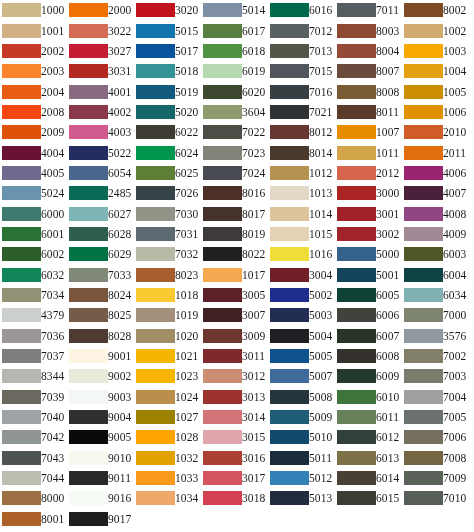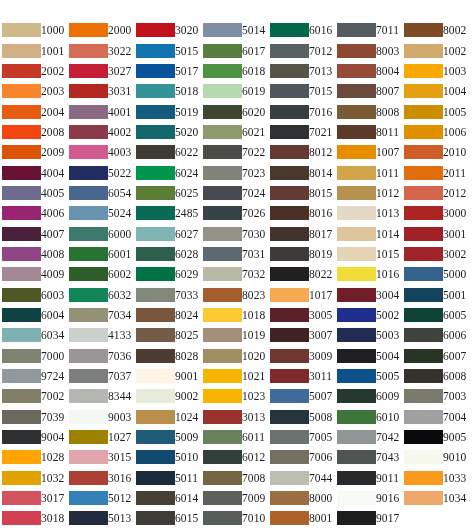--- a/index.html
+++ b/index.html
@@ -7,21 +7,21 @@
   body{
     width:474px;height:532px;
     background:#ffffff;
     font-family:"Liberation Serif","DejaVu Serif",serif;
     overflow:hidden;
   }
   #chart{
     position:relative;
     width:474px;height:532px;
     box-sizing:border-box;
-    padding:20px 0 0 0;
+    padding:0 0 0 0;
   }
   .grid{
     display:grid;
     grid-template-columns:repeat(7,64px);
     grid-auto-rows:20.35px;
     column-gap:3px;
     row-gap:0px;
     margin-left:2px;
   }
   .cell{
@@ -198,21 +198,21 @@
       <div class="cell">
         <span class="swatch" style="background: rgb(138, 58, 73);"></span>
         <span class="code">4002</span>
       </div>
       <div class="cell">
         <span class="swatch" style="background: rgb(20, 103, 107);"></span>
         <span class="code">5020</span>
       </div>
       <div class="cell">
         <span class="swatch" style="background: rgb(141, 155, 110);"></span>
-        <span class="code">6021</span>
+        <span class="code">3604</span>
       </div>
       <div class="cell">
         <span class="swatch" style="background: rgb(46, 50, 52);"></span>
         <span class="code">7021</span>
       </div>
       <div class="cell">
         <span class="swatch" style="background: rgb(91, 58, 41);"></span>
         <span class="code">8011</span>
       </div>
       <div class="cell">
@@ -285,24 +285,20 @@
       </div>
       <div class="cell">
         <span class="swatch" style="background: rgb(93, 126, 53);"></span>
         <span class="code">6025</span>
       </div>
       <div class="cell">
         <span class="swatch" style="background: rgb(71, 74, 81);"></span>
         <span class="code">7024</span>
       </div>
       <div class="cell">
-        <span class="swatch" style="background: rgb(99, 58, 52);"></span>
-        <span class="code">8015</span>
-      </div>
-      <div class="cell">
         <span class="swatch" style="background: rgb(182, 146, 81);"></span>
         <span class="code">1012</span>
       </div>
       <div class="cell">
         <span class="swatch" style="background: rgb(213, 101, 77);"></span>
         <span class="code">2012</span>
       </div>
       <div class="cell">
         <span class="swatch" style="background: rgb(153, 37, 114);"></span>
         <span class="code">4006</span>
@@ -470,21 +466,21 @@
       <div class="cell">
         <span class="swatch" style="background: rgb(15, 67, 54);"></span>
         <span class="code">6005</span>
       </div>
       <div class="cell">
         <span class="swatch" style="background: rgb(127, 176, 178);"></span>
         <span class="code">6034</span>
       </div>
       <div class="cell">
         <span class="swatch" style="background: rgb(203, 208, 204);"></span>
-        <span class="code">4133</span>
+        <span class="code">4379</span>
       </div>
       <div class="cell">
         <span class="swatch" style="background: rgb(117, 92, 73);"></span>
         <span class="code">8025</span>
       </div>
       <div class="cell">
         <span class="swatch" style="background: rgb(164, 143, 122);"></span>
         <span class="code">1019</span>
       </div>
       <div class="cell">
@@ -522,21 +518,21 @@
       <div class="cell">
         <span class="swatch" style="background: rgb(30, 30, 35);"></span>
         <span class="code">5004</span>
       </div>
       <div class="cell">
         <span class="swatch" style="background: rgb(40, 52, 36);"></span>
         <span class="code">6007</span>
       </div>
       <div class="cell">
         <span class="swatch" style="background: rgb(143, 153, 159);"></span>
-        <span class="code">9724</span>
+        <span class="code">3576</span>
       </div>
       <div class="cell">
         <span class="swatch" style="background: rgb(124, 127, 126);"></span>
         <span class="code">7037</span>
       </div>
       <div class="cell">
         <span class="swatch" style="background: rgb(253, 244, 227);"></span>
         <span class="code">9001</span>
       </div>
       <div class="cell">
@@ -565,20 +561,24 @@
       </div>
       <div class="cell">
         <span class="swatch" style="background: rgb(231, 235, 218);"></span>
         <span class="code">9002</span>
       </div>
       <div class="cell">
         <span class="swatch" style="background: rgb(247, 181, 0);"></span>
         <span class="code">1023</span>
       </div>
       <div class="cell">
+        <span class="swatch" style="background: rgb(203, 141, 115);"></span>
+        <span class="code">3012</span>
+      </div>
+      <div class="cell">
         <span class="swatch" style="background: rgb(62, 107, 155);"></span>
         <span class="code">5007</span>
       </div>
       <div class="cell">
         <span class="swatch" style="background: rgb(38, 57, 47);"></span>
         <span class="code">6009</span>
       </div>
       <div class="cell">
         <span class="swatch" style="background: rgb(122, 123, 109);"></span>
         <span class="code">7003</span>
@@ -605,28 +605,36 @@
       </div>
       <div class="cell">
         <span class="swatch" style="background: rgb(62, 117, 59);"></span>
         <span class="code">6010</span>
       </div>
       <div class="cell">
         <span class="swatch" style="background: rgb(158, 160, 161);"></span>
         <span class="code">7004</span>
       </div>
       <div class="cell">
+        <span class="swatch" style="background: rgb(157, 163, 166);"></span>
+        <span class="code">7040</span>
+      </div>
+      <div class="cell">
         <span class="swatch" style="background: rgb(46, 48, 50);"></span>
         <span class="code">9004</span>
       </div>
       <div class="cell">
         <span class="swatch" style="background: rgb(157, 130, 0);"></span>
         <span class="code">1027</span>
       </div>
       <div class="cell">
+        <span class="swatch" style="background: rgb(212, 116, 121);"></span>
+        <span class="code">3014</span>
+      </div>
+      <div class="cell">
         <span class="swatch" style="background: rgb(31, 92, 117);"></span>
         <span class="code">5009</span>
       </div>
       <div class="cell">
         <span class="swatch" style="background: rgb(104, 130, 91);"></span>
         <span class="code">6011</span>
       </div>
       <div class="cell">
         <span class="swatch" style="background: rgb(107, 113, 111);"></span>
         <span class="code">7005</span>
@@ -671,20 +679,24 @@
         <span class="swatch" style="background: rgb(226, 163, 0);"></span>
         <span class="code">1032</span>
       </div>
       <div class="cell">
         <span class="swatch" style="background: rgb(172, 64, 52);"></span>
         <span class="code">3016</span>
       </div>
       <div class="cell">
         <span class="swatch" style="background: rgb(26, 43, 60);"></span>
         <span class="code">5011</span>
+      </div>
+      <div class="cell">
+        <span class="swatch" style="background: rgb(125, 114, 71);"></span>
+        <span class="code">6013</span>
       </div>
       <div class="cell">
         <span class="swatch" style="background: rgb(116, 102, 67);"></span>
         <span class="code">7008</span>
       </div>
       <div class="cell">
         <span class="swatch" style="background: rgb(189, 189, 178);"></span>
         <span class="code">7044</span>
       </div>
       <div class="cell">

